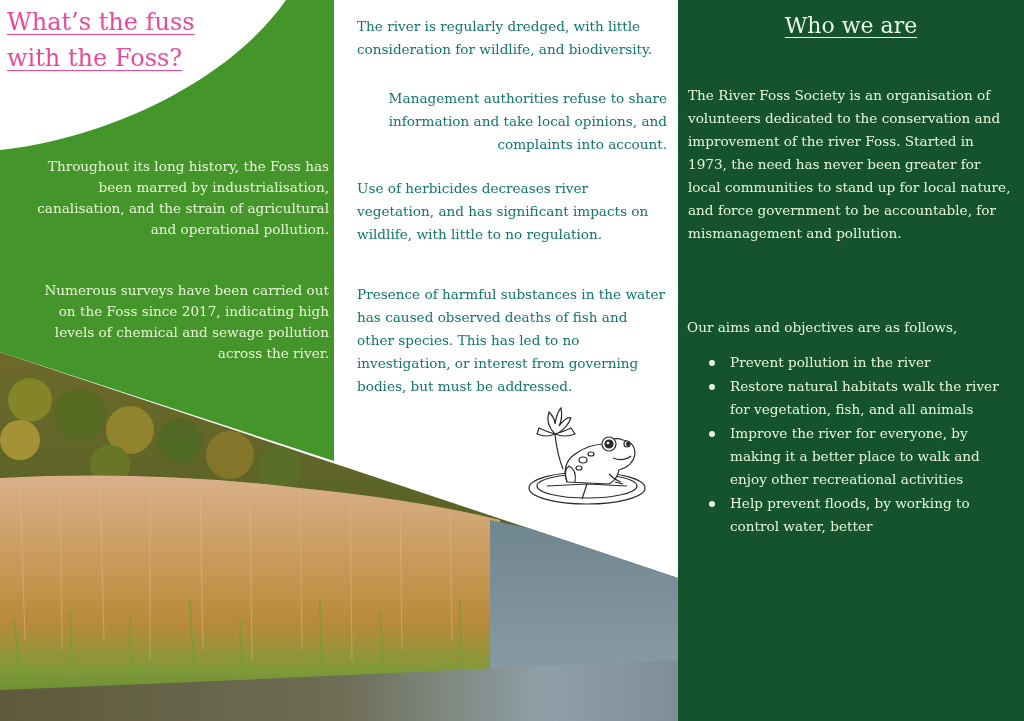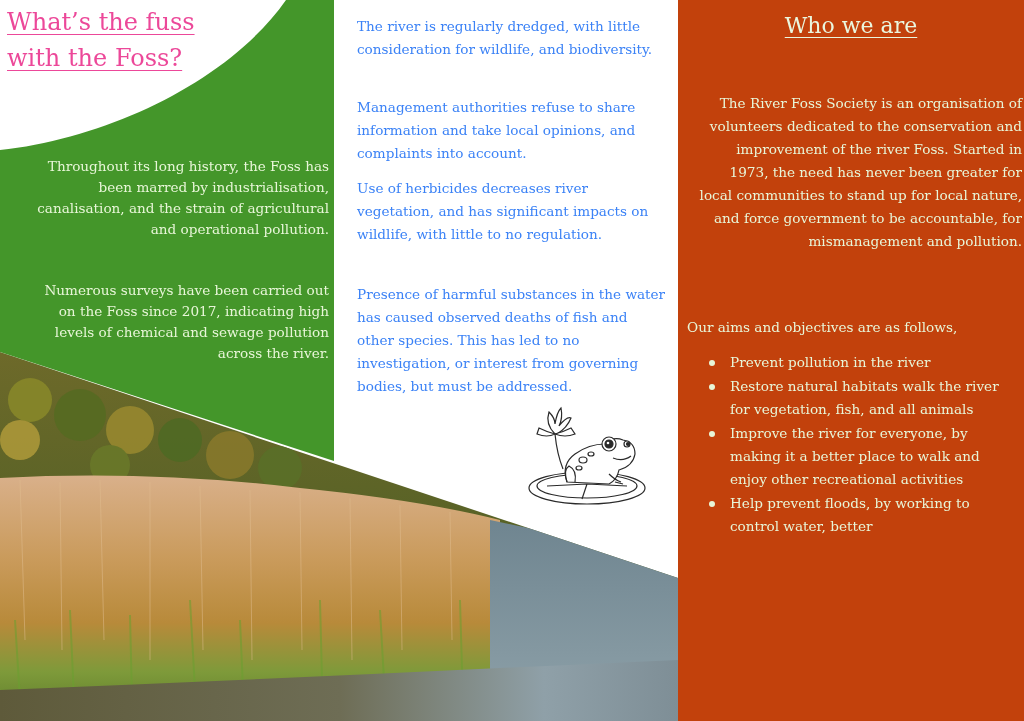--- a/index.html
+++ b/index.html
@@ -18,33 +18,33 @@
     font-family:"DejaVu Serif", serif; font-weight:normal;
     font-size:24px; line-height:36px; color:#ec4899;
     text-decoration:underline; text-decoration-thickness:1px; text-underline-offset:4px;
     width:240px;
   }
   .left-text {
     position:absolute; left:24px; width:305px; color:#e8f6d8;
     font-size:13.6px; line-height:21px; margin:0;text-align:right;
   }
   .mid-text {
-    position:absolute; left:357px; width:310px; color:#3b82f6;
+    position:absolute; left:357px; width:310px; color:#0f766e;
     font-size:13.6px; line-height:23px; margin:0;
   }
   #right-panel {
-    position:absolute; left:678px; top:0; width:346px; height:721px; background:#c2410c;
+    position:absolute; left:678px; top:0; width:346px; height:721px; background:#14532d;
   }
   .right-title {
     position:absolute; left:0; width:346px; top:10px; text-align:center; margin:0;
     font-weight:normal; font-size:22px; line-height:32px; color:#eaf7df;
     text-decoration:underline; text-decoration-thickness:1px; text-underline-offset:4px;
   }
   .right-intro {
-    position:absolute; left:10px; width:326px; top:84px; text-align:right; margin:8px;
+    position:absolute; left:10px; width:326px; top:84px; text-align:left; margin:0;
     color:#e8f6d8; font-size:13.6px; line-height:23px;
   }
   .aims-intro {
     position:absolute; left:9px; top:316px; margin:0; color:#e8f6d8; font-size:13.6px; line-height:23px;
   }
   .aims-list {
     position:absolute; left:30px; top:351px; width:305px; margin:0; padding:0; list-style:none;
     color:#e8f6d8; font-size:13.6px; line-height:23px;
   }
   .aims-list li { position:relative; padding-left:22px; margin-bottom:1px; }
@@ -135,21 +135,21 @@
   </svg>
 
   <h1 class="title">
     <span>What’s the fuss</span><br>
     <span>with the Foss?</span>
   </h1>
   <p class="left-text" style="top:156px;">Throughout its long history, the Foss has been marred by industrialisation, canalisation, and the strain of agricultural and operational pollution.</p>
   <p class="left-text" style="top:257px;margin-top:23px;">Numerous surveys have been carried out on the Foss since 2017, indicating high levels of chemical and sewage pollution across the river.</p>
 
   <p class="mid-text" style="top:15px;">The river is regularly dredged, with little consideration for wildlife, and biodiversity.</p>
-  <p class="mid-text" style="top:96px;">Management authorities refuse to share information and take local opinions, and complaints into account.</p>
+  <p class="mid-text" style="top:87px;text-align:right;">Management authorities refuse to share information and take local opinions, and complaints into account.</p>
   <p class="mid-text" style="top:177px;">Use of herbicides decreases river vegetation, and  has significant impacts on wildlife, with little to no regulation.</p>
   <p class="mid-text" style="top:283px;">Presence of harmful substances in the water has caused observed deaths of fish and other species. This has led to no investigation, or interest from governing bodies, but must be addressed.</p>
 
   <svg id="frog" viewBox="0 0 126 102" fill="none" stroke="#2a2a2a" stroke-width="1.2">
 
     <ellipse cx="60" cy="84" rx="58" ry="16" fill="#fff"></ellipse>
     <ellipse cx="60" cy="82" rx="50" ry="12"></ellipse>
     <path d="M20,82 L60,80 M100,82 L60,80 M60,80 L55,95"></path>
 
     <path d="M28,30 Q30,50 36,65"></path>

